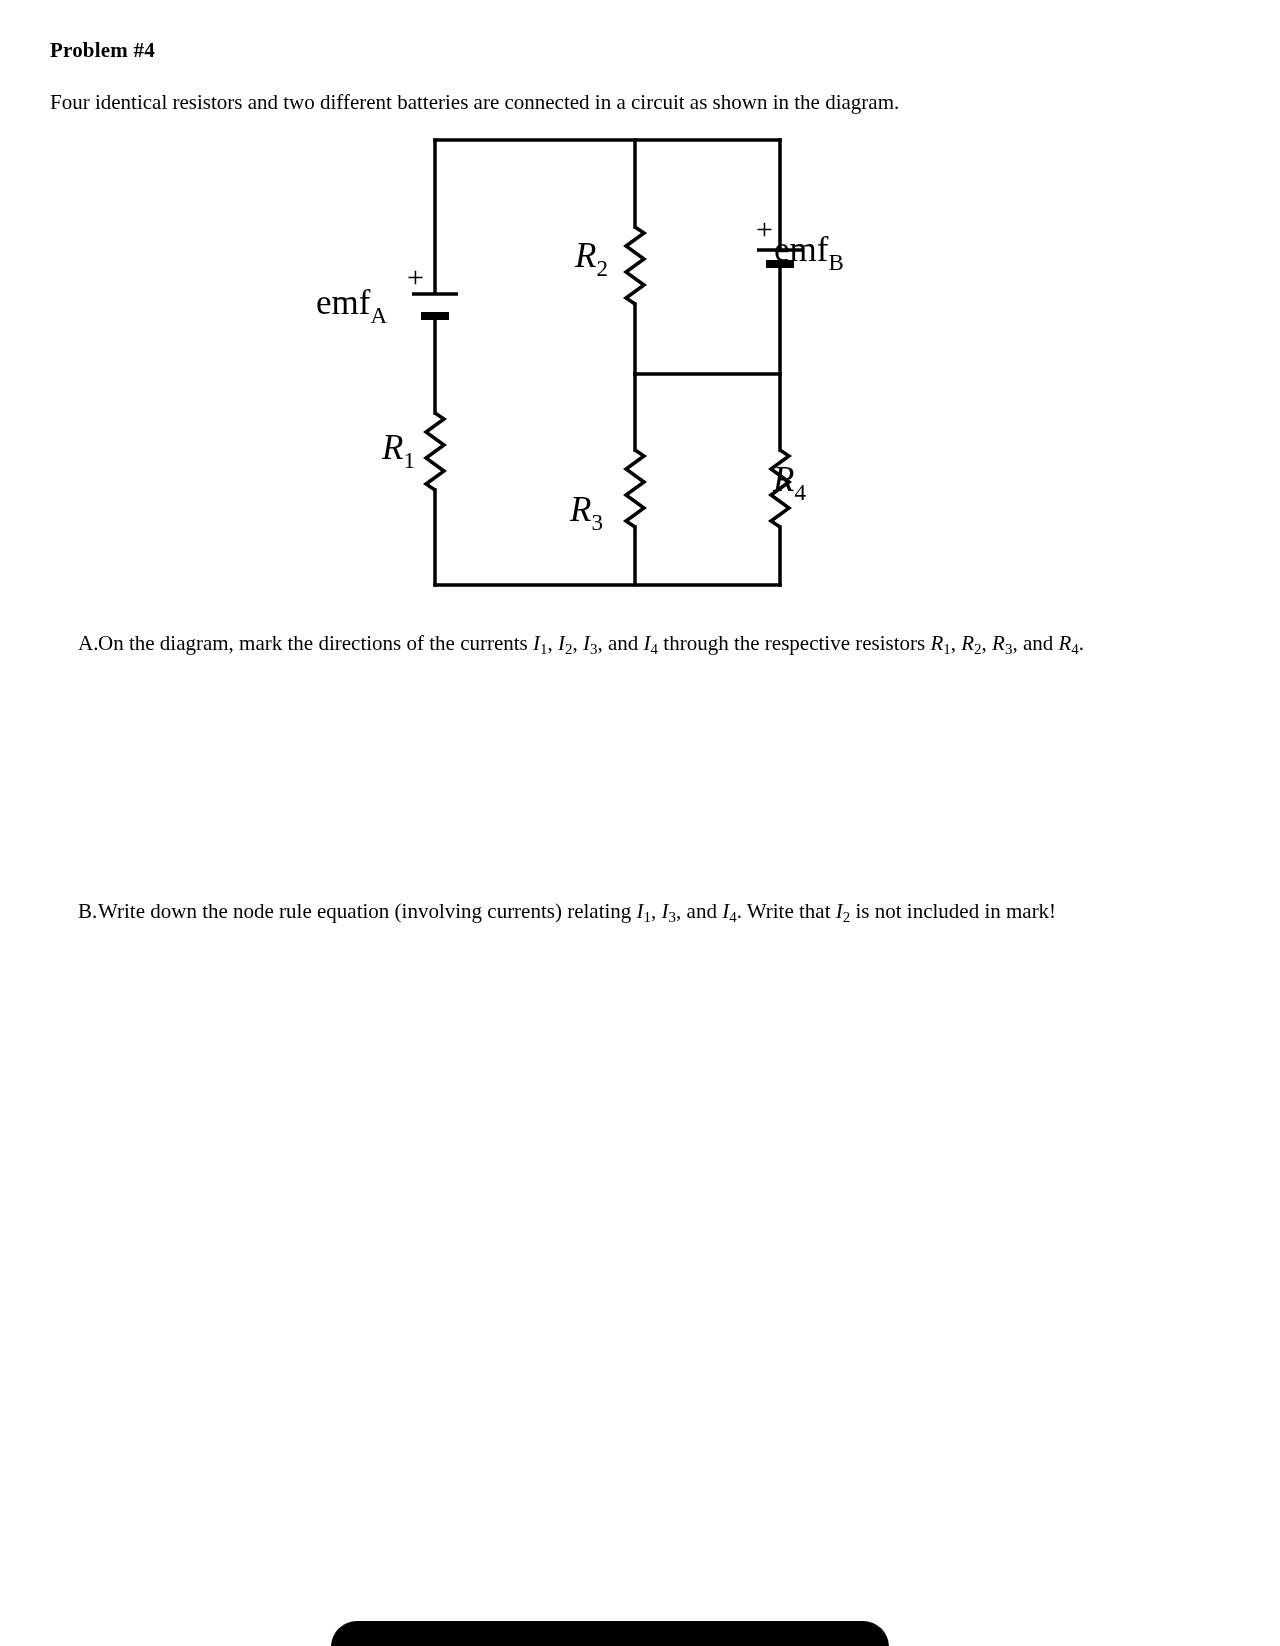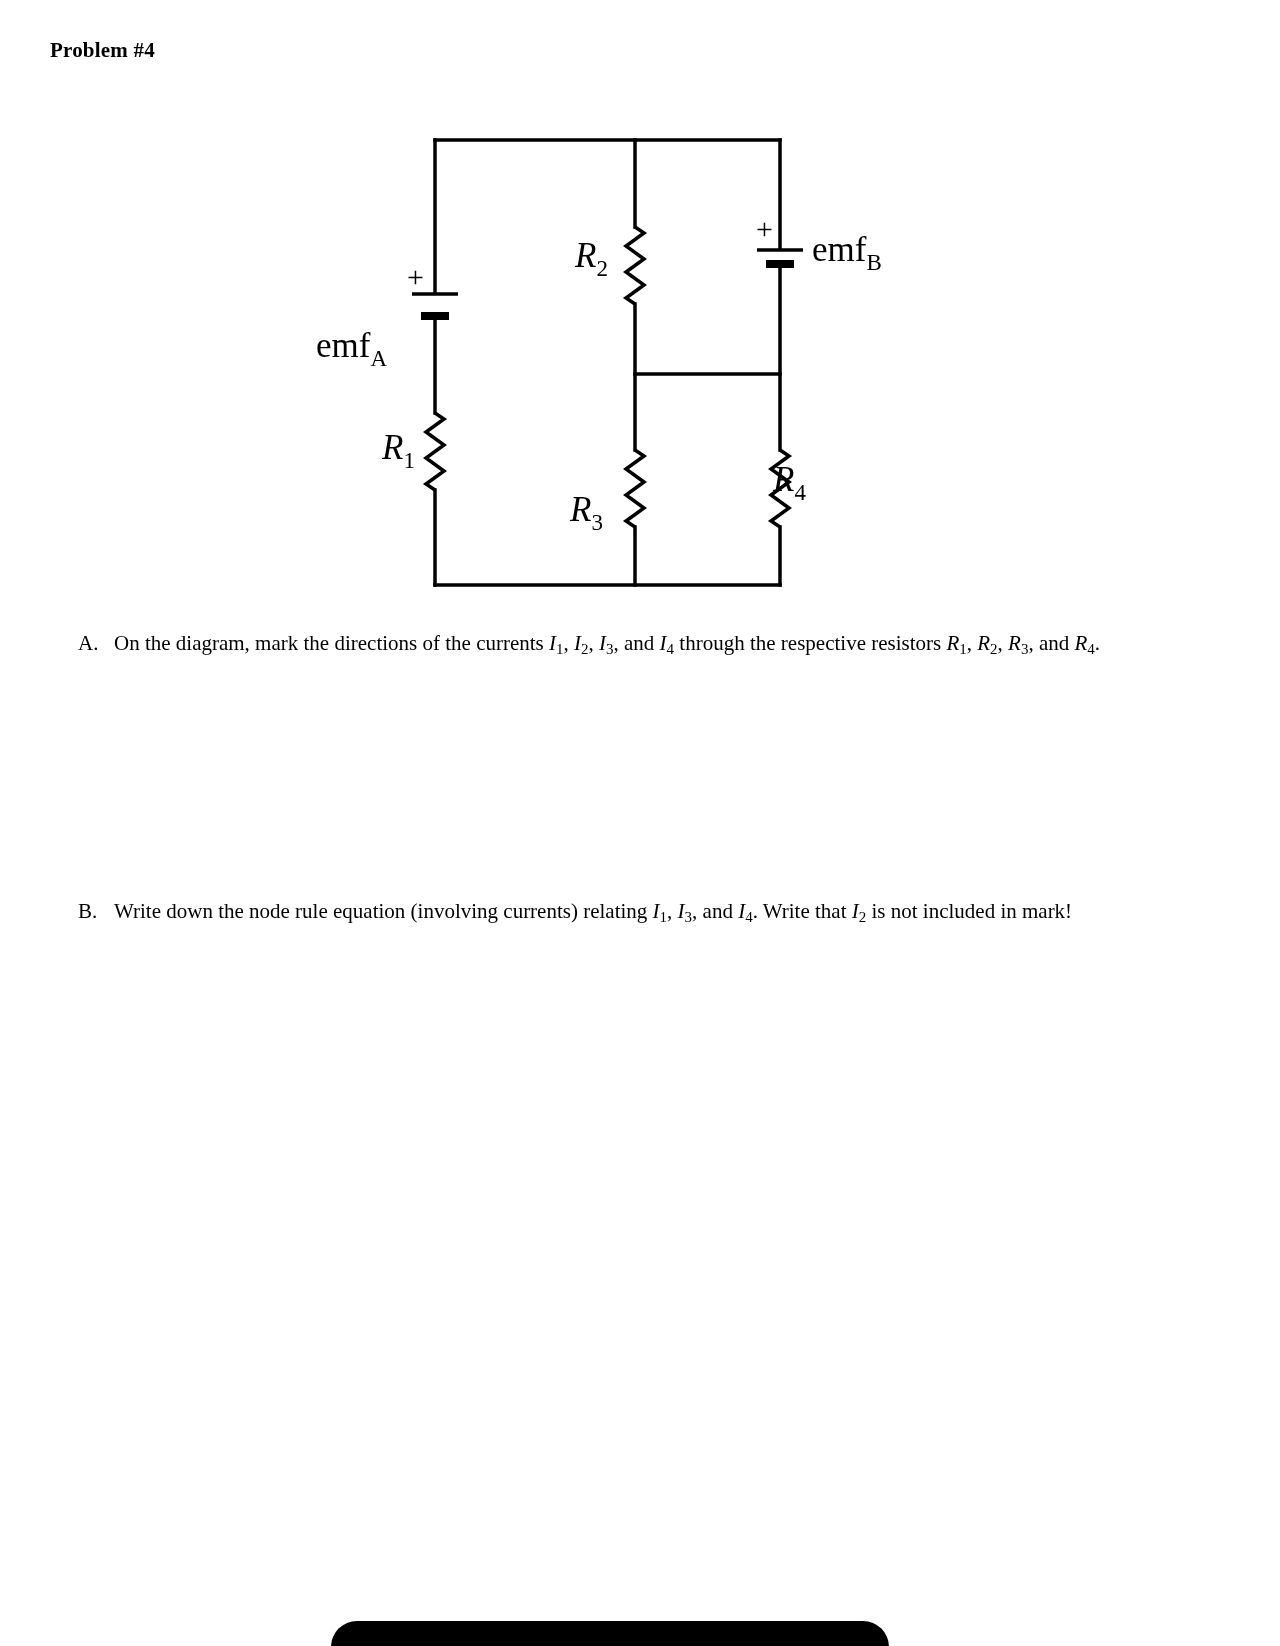--- a/index.html
+++ b/index.html
@@ -18,34 +18,35 @@
   .resistor { stroke:#000; stroke-width:3.5; fill:none; stroke-linejoin:miter; }
 
   .dlabel { position:absolute; font-size:35px; line-height:1; white-space:nowrap; }
   .dlabel em { font-style:italic; }
   .dlabel sub { font-size:23px; font-style:normal; position:relative; top:9px; line-height:1; vertical-align:baseline; }
   .plus { position:absolute; font-size:30px; line-height:1; }
 
   
   .question { position:absolute; font-size:21px; line-height:30px; }
   .q-label { position:absolute; left:0; top:0; }
-  .q-text { margin-left:36px; width:1080px; }
+  .q-text { margin-left:20px; width:1080px; }
   .q-text em { font-style:italic; }
   .q-text sub { font-size:15px; font-style:normal; position:relative; top:4px; line-height:1; vertical-align:baseline; }
 
   .bottom-pill { position:absolute; left:331px; top:1621px; width:558px; height:26px;
                  background:#000; border-radius:30px 30px 0 0; }
 </style>
 </head>
 <body>
 
 <div class="page">
 
   <div class="title">Problem #4</div>
 
+  <div class="intro">Four identical resistors and two different batteries are connected in a circuit as shown in the diagram.</div>
 
   <svg class="circuit-svg" width="1280" height="640" viewBox="0 0 1280 640" xmlns="http://www.w3.org/2000/svg">
 
     <path class="wire" d="M435 140 H780"></path>
     <path class="wire" d="M435 585 H780"></path>
 
     <path class="wire" d="M435 140 V293"></path>
     <g>
       <line class="plate-long" x1="412" y1="294" x2="458" y2="294"></line>
       <line class="plate-short" x1="421" y1="316" x2="449" y2="316"></line>
@@ -65,39 +66,39 @@
     <path class="wire" d="M780 140 V249"></path>
     <g>
       <line class="plate-long" x1="757" y1="250" x2="803" y2="250"></line>
       <line class="plate-short" x1="766" y1="264" x2="794" y2="264"></line>
     </g>
     <path class="wire" d="M780 268 V450"></path>
     <path class="resistor" d="M780 450 l9 6 l-18 13 l18 13 l-18 13 l18 13 l-18 13 l9 6"></path>
     <path class="wire" d="M780 527 V585"></path>
   </svg>
 
-  <div class="dlabel" style="left:316px; top:285px;margin-top:43px;">
+  <div class="dlabel" style="left:316px; top:285px;">
     <span>emf</span><sub>A</sub>
   </div>
   <div class="plus" style="left:407px; top:262px;">+</div>
 
   <div class="dlabel" style="left:382px; top:430px;">
     <em>R</em><sub>1</sub>
   </div>
 
   <div class="dlabel" style="left:566px; top:238px;margin-left:9px;">
     <em>R</em><sub>2</sub>
   </div>
 
   <div class="dlabel" style="left:570px; top:492px;">
     <em>R</em><sub>3</sub>
   </div>
 
   <div class="plus" style="left:756px; top:214px;">+</div>
-  <div class="dlabel" style="left:812px; top:232px;">
+  <div class="dlabel" style="left:774px; top:232px;">
     <span>emf</span><sub>B</sub>
   </div>
 
   <div class="dlabel" style="left:773px; top:462px;">
     <em>R</em><sub>4</sub>
   </div>
 
   <div class="question" style="left:78px; top:628px;">
     <span class="q-label">A.</span>
     <div class="q-text"><span>On the diagram, mark the directions of the currents </span><em>I</em><sub>1</sub><span>, </span><em>I</em><sub>2</sub><span>, </span><em>I</em><sub>3</sub><span>, and </span><em>I</em><sub>4</sub><span> through the respective resistors </span><em>R</em><sub>1</sub><span>, </span><em>R</em><sub>2</sub><span>, </span><em>R</em><sub>3</sub><span>, and </span><em>R</em><sub>4</sub><span>.</span></div>

